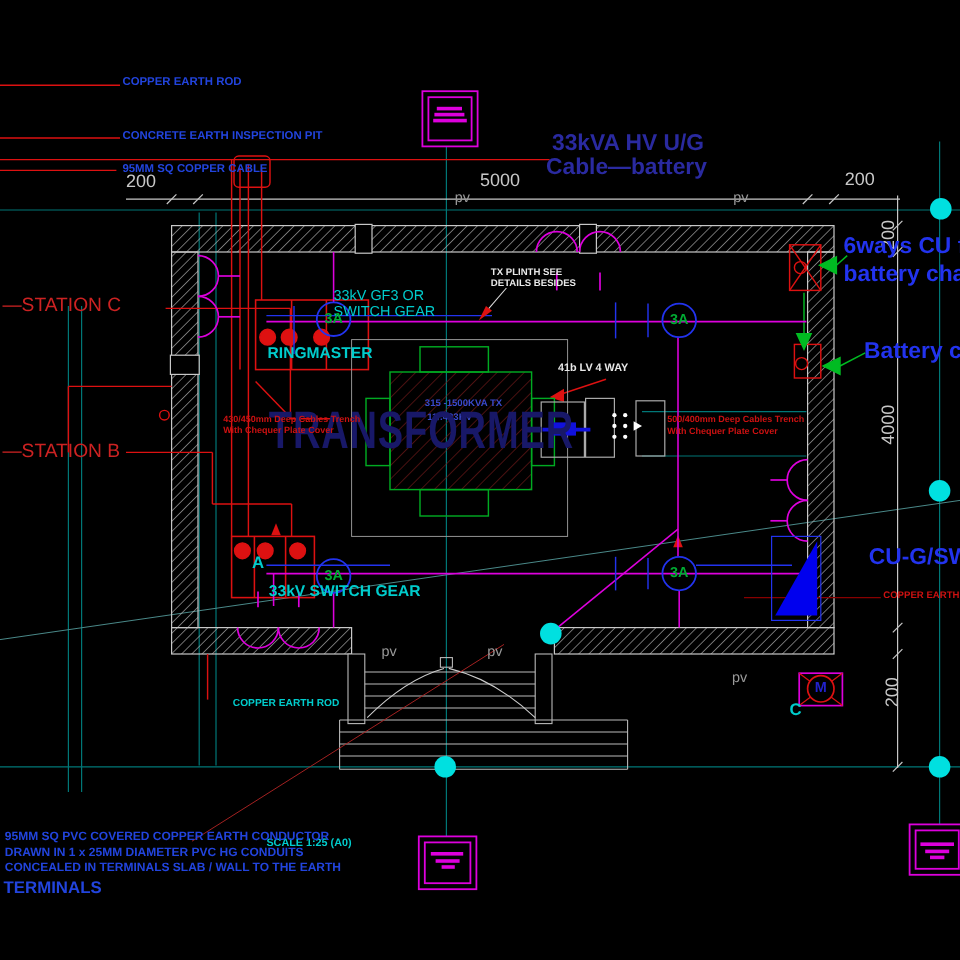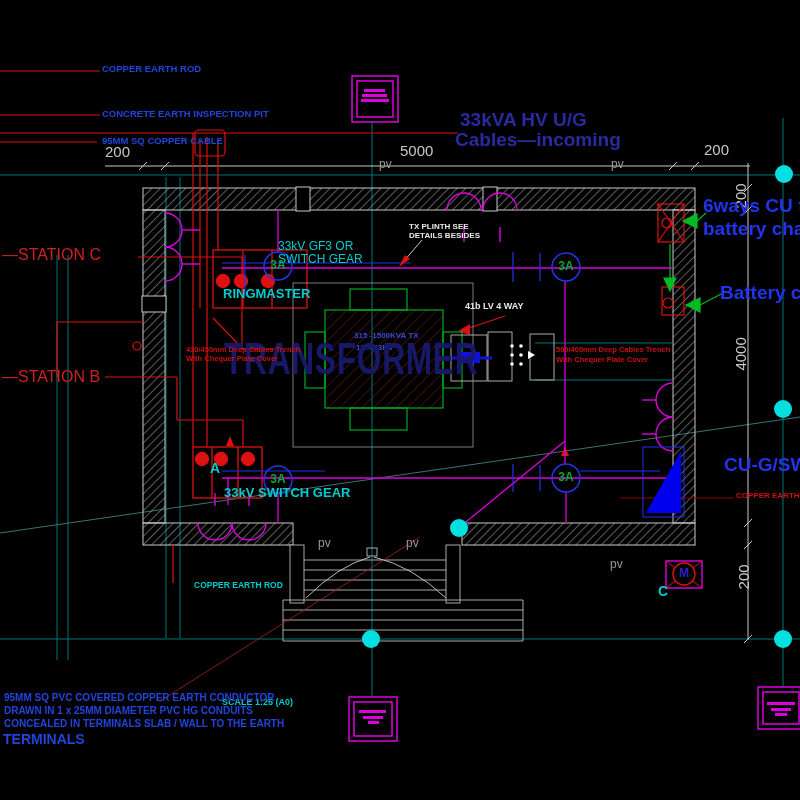--- a/index.html
+++ b/index.html
@@ -283,21 +283,21 @@
     <circle cx="371" cy="639" r="9"></circle>
         <circle cx="459" cy="528" r="9"></circle>
   </g>
 </svg>
 
 <span class="lbl blue-sm" style="left:102px;top:64px">COPPER EARTH ROD</span>
 <span class="lbl blue-sm" style="left:102px;top:109px">CONCRETE EARTH INSPECTION PIT</span>
 <span class="lbl blue-sm" style="left:102px;top:136px">95MM SQ COPPER CABLE</span>
 
 <span class="lbl hv-blue" style="left:460px;top:110px">33kVA HV U/G</span>
-<span class="lbl hv-blue" style="left:455px;top:130px">Cables—incoming</span>
+<span class="lbl hv-blue" style="left:455px;top:130px">Cable—battery</span>
 
 <span class="lbl gray-dim" style="left:105px;top:144px">200</span>
 <span class="lbl gray-dim" style="left:400px;top:143px">5000</span>
 <span class="lbl gray-dim" style="left:704px;top:142px">200</span>
 <div class="lbl gray-dim rot" style="left:721px;top:188px;width:40px">200</div>
 <div class="lbl gray-dim rot" style="left:716px;top:346px;width:50px">4000</div>
 <div class="lbl gray-dim rot" style="left:724px;top:569px;width:40px">200</div>
 
 <span class="lbl gray-pv" style="left:379px;top:158px">pv</span>
 <span class="lbl gray-pv" style="left:611px;top:158px">pv</span>

